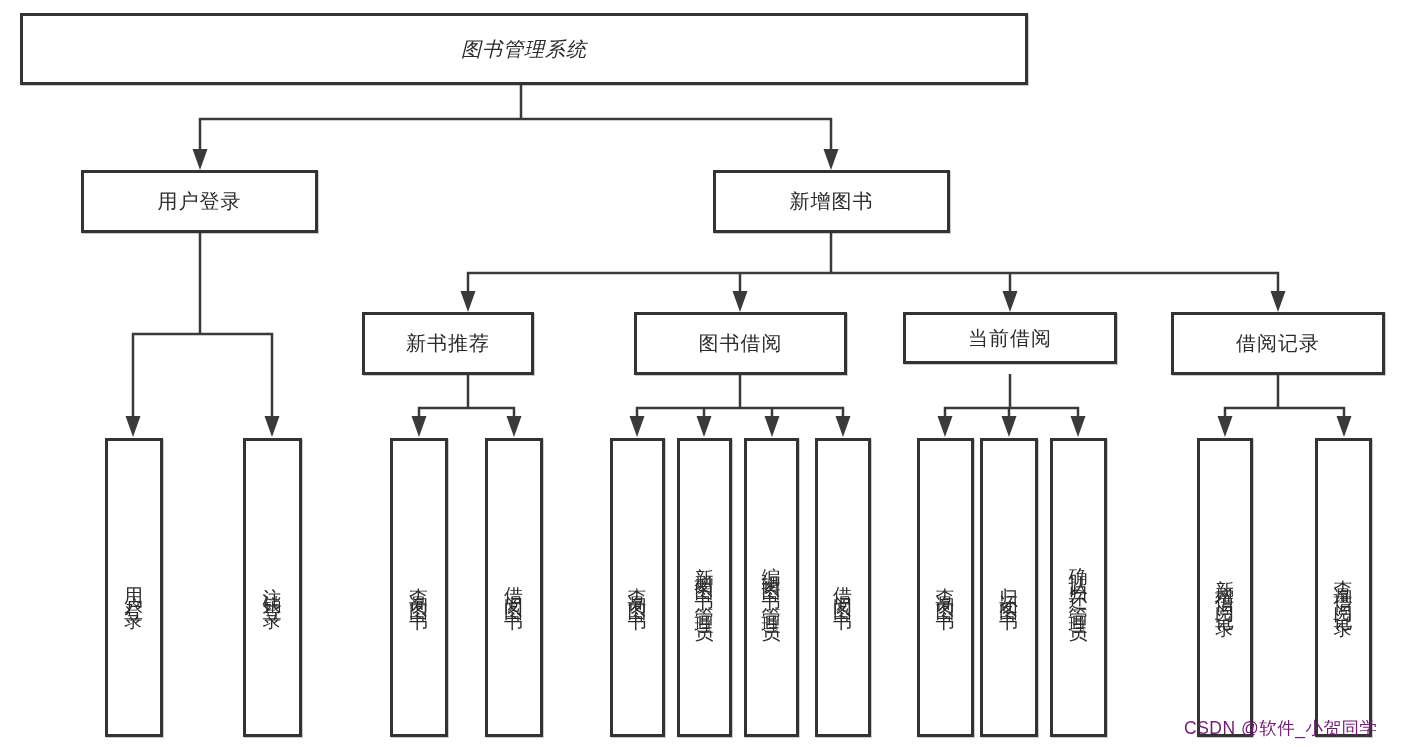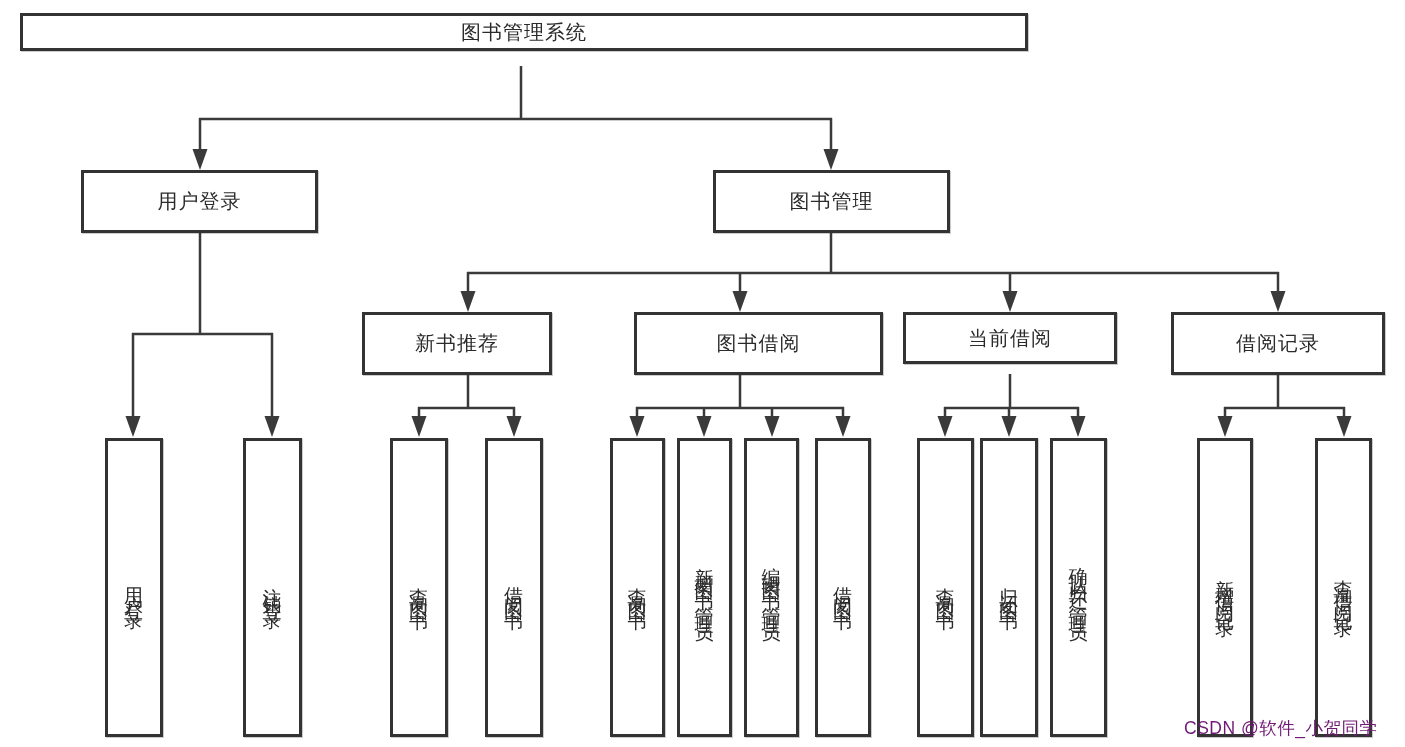--- a/index.html
+++ b/index.html
@@ -106,27 +106,27 @@
       M696.5 416 L711.5 416 L704 437 Z
       M764.5 416 L779.5 416 L772 437 Z
       M835.5 416 L850.5 416 L843 437 Z
       M937.5 416 L952.5 416 L945 437 Z
       M1001.5 416 L1016.5 416 L1009 437 Z
       M1070.5 416 L1085.5 416 L1078 437 Z
       M1217.5 416 L1232.5 416 L1225 437 Z
       M1336.5 416 L1351.5 416 L1344 437 Z"></path>
   </svg>
 
-  <div class="box box-h" style="left:20px; top:13px; width:1008px; height:38px;">图书管理系统</div>
+  <div class="box box-h" style="left:20px; top:13px; width:1008px; height:72px;font-style:italic;">图书管理系统</div>
 
   <div class="box box-h" style="left:81px; top:170px; width:237px; height:63px;">用户登录</div>
-  <div class="box box-h" style="left:713px; top:170px; width:237px; height:63px;">图书管理</div>
+  <div class="box box-h" style="left:713px; top:170px; width:237px; height:63px;">新增图书</div>
 
-  <div class="box box-h" style="left:362px; top:312px; width:190px; height:63px;">新书推荐</div>
-  <div class="box box-h" style="left:634px; top:312px; width:249px; height:63px;">图书借阅</div>
+  <div class="box box-h" style="left:362px; top:312px; width:172px; height:63px;">新书推荐</div>
+  <div class="box box-h" style="left:634px; top:312px; width:213px; height:63px;">图书借阅</div>
   <div class="box box-h" style="left:903px; top:312px; width:214px; height:52px;">当前借阅</div>
   <div class="box box-h" style="left:1171px; top:312px; width:214px; height:63px;">借阅记录</div>
 
   <div class="box box-v" style="left:105px; top:438px; width:58px; height:299px;">用户登录</div>
   <div class="box box-v" style="left:243px; top:438px; width:59px; height:299px;">注销登录</div>
 
   <div class="box box-v" style="left:390px; top:438px; width:58px; height:299px;">查询图书</div>
   <div class="box box-v" style="left:485px; top:438px; width:58px; height:299px;">借阅图书</div>
 
   <div class="box box-v" style="left:610px; top:438px; width:55px; height:299px;">查询图书</div>

